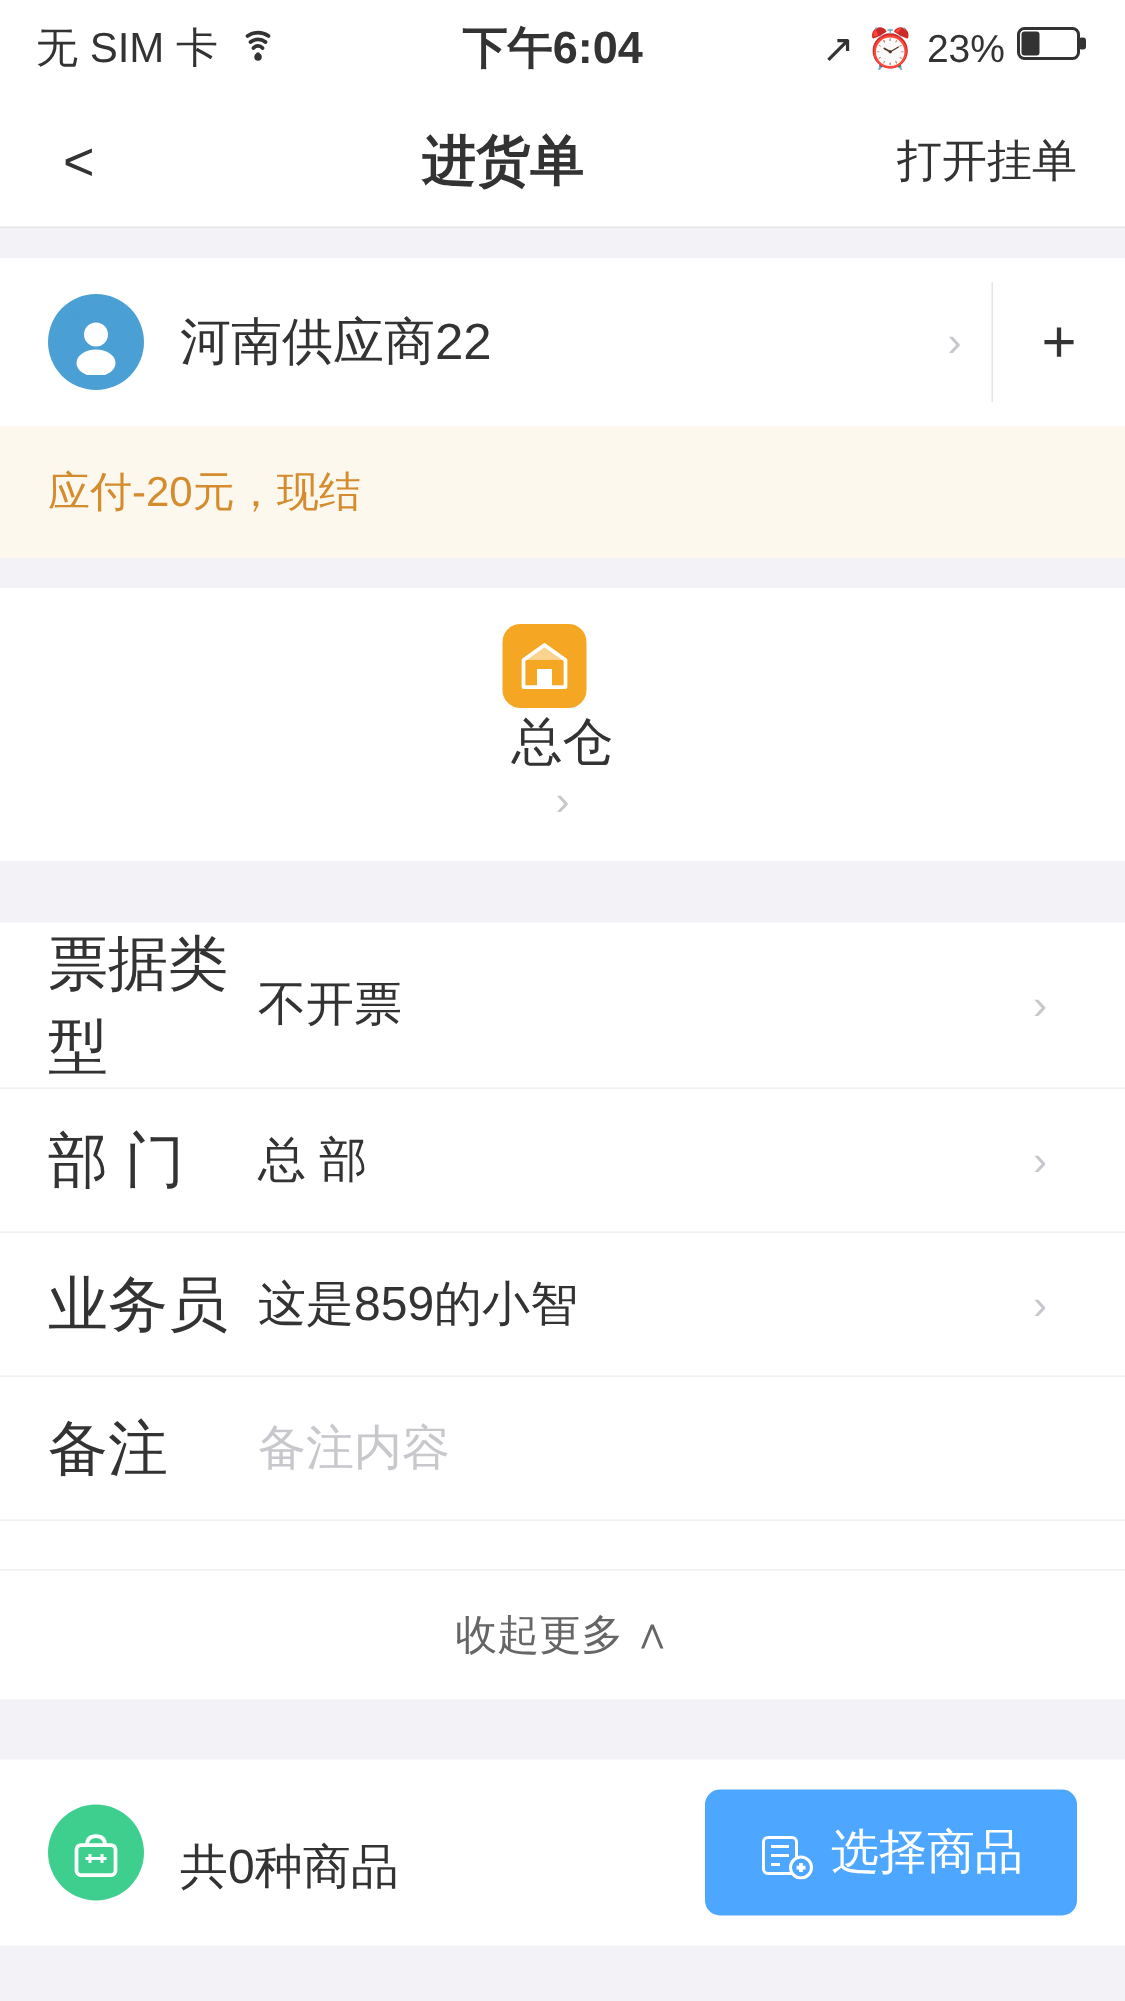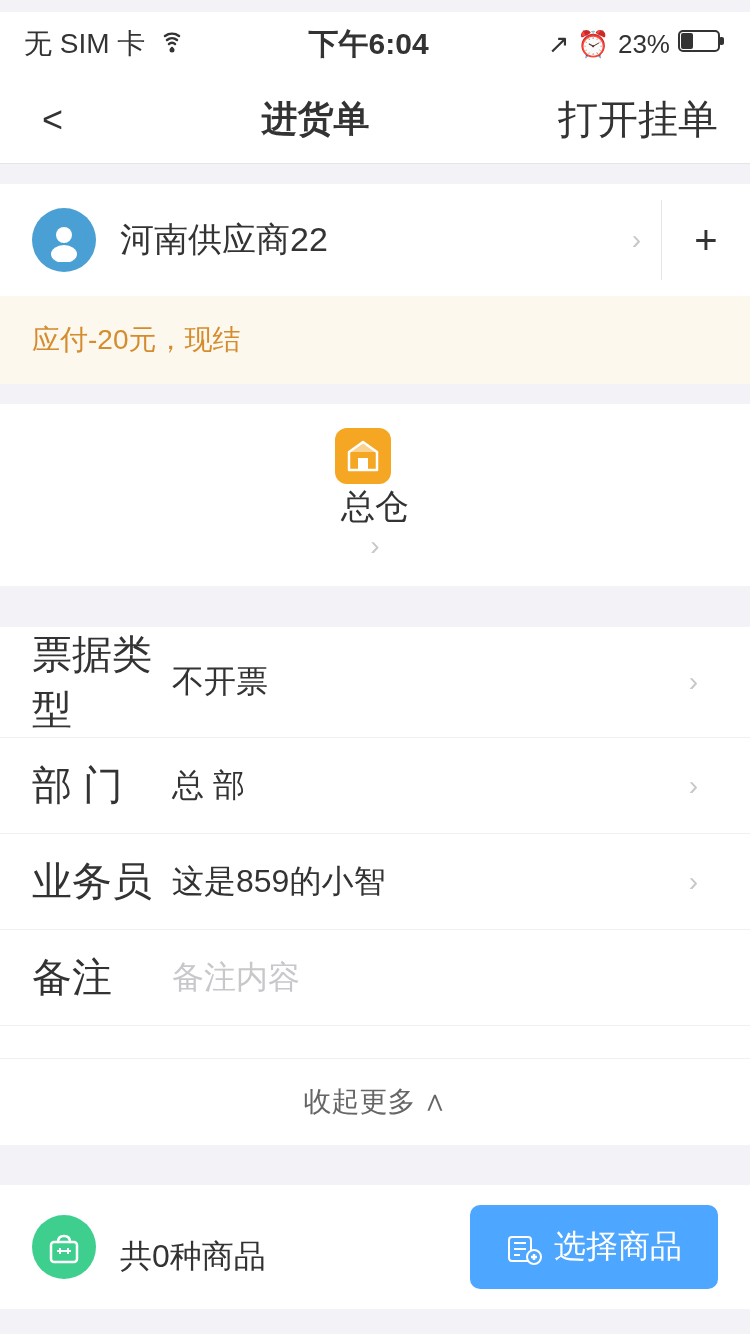--- a/index.html
+++ b/index.html
@@ -17,21 +17,20 @@
     .status-bar {
       width: 750px;
       height: 64px;
       background: #fff;
       display: flex;
       align-items: center;
       justify-content: space-between;
       padding: 0 24px;
       font-size: 28px;
       font-weight: 500;
-      margin-top: 12px;
     }
     .status-left { display: flex; align-items: center; gap: 10px; }
     .status-center { font-size: 30px; font-weight: 600; }
     .status-right { display: flex; align-items: center; gap: 8px; font-size: 26px; }
 
     
     .nav-bar {
       width: 750px;
       height: 88px;
       background: #fff;
@@ -46,21 +45,21 @@
       color: #333;
       cursor: pointer;
       padding: 10px;
     }
     .nav-title {
       font-size: 36px;
       font-weight: 600;
       color: #333;
     }
     .nav-action {
-      font-size: 40px;
+      font-size: 30px;
       color: #333;
       cursor: pointer;
     }
 
     
     .section-gap {
       height: 20px;
       background: #f2f2f7;
     }
 

